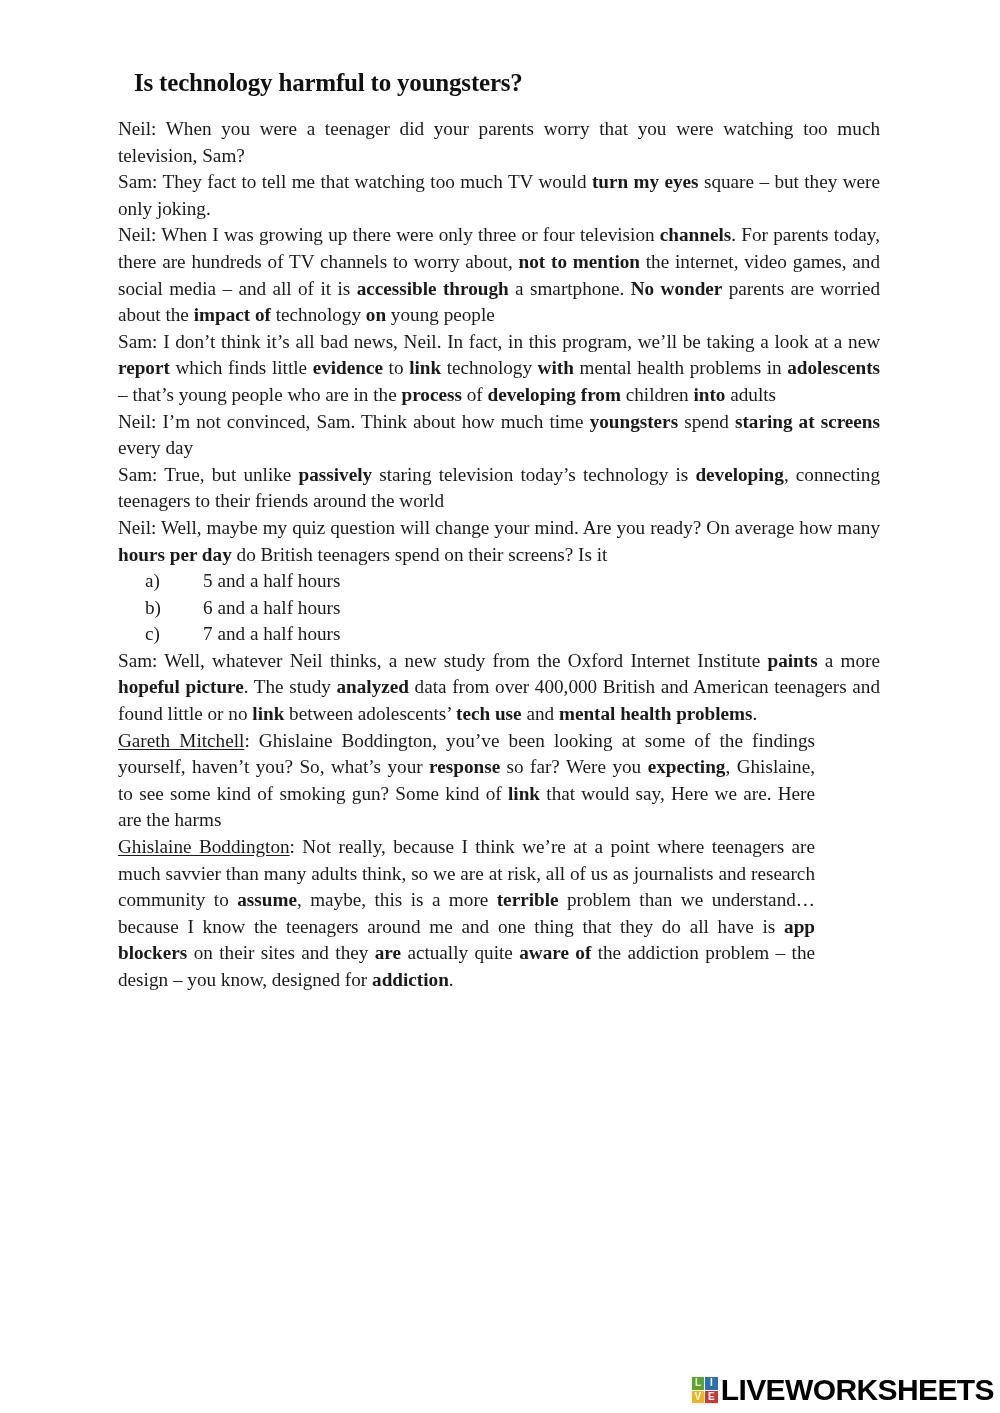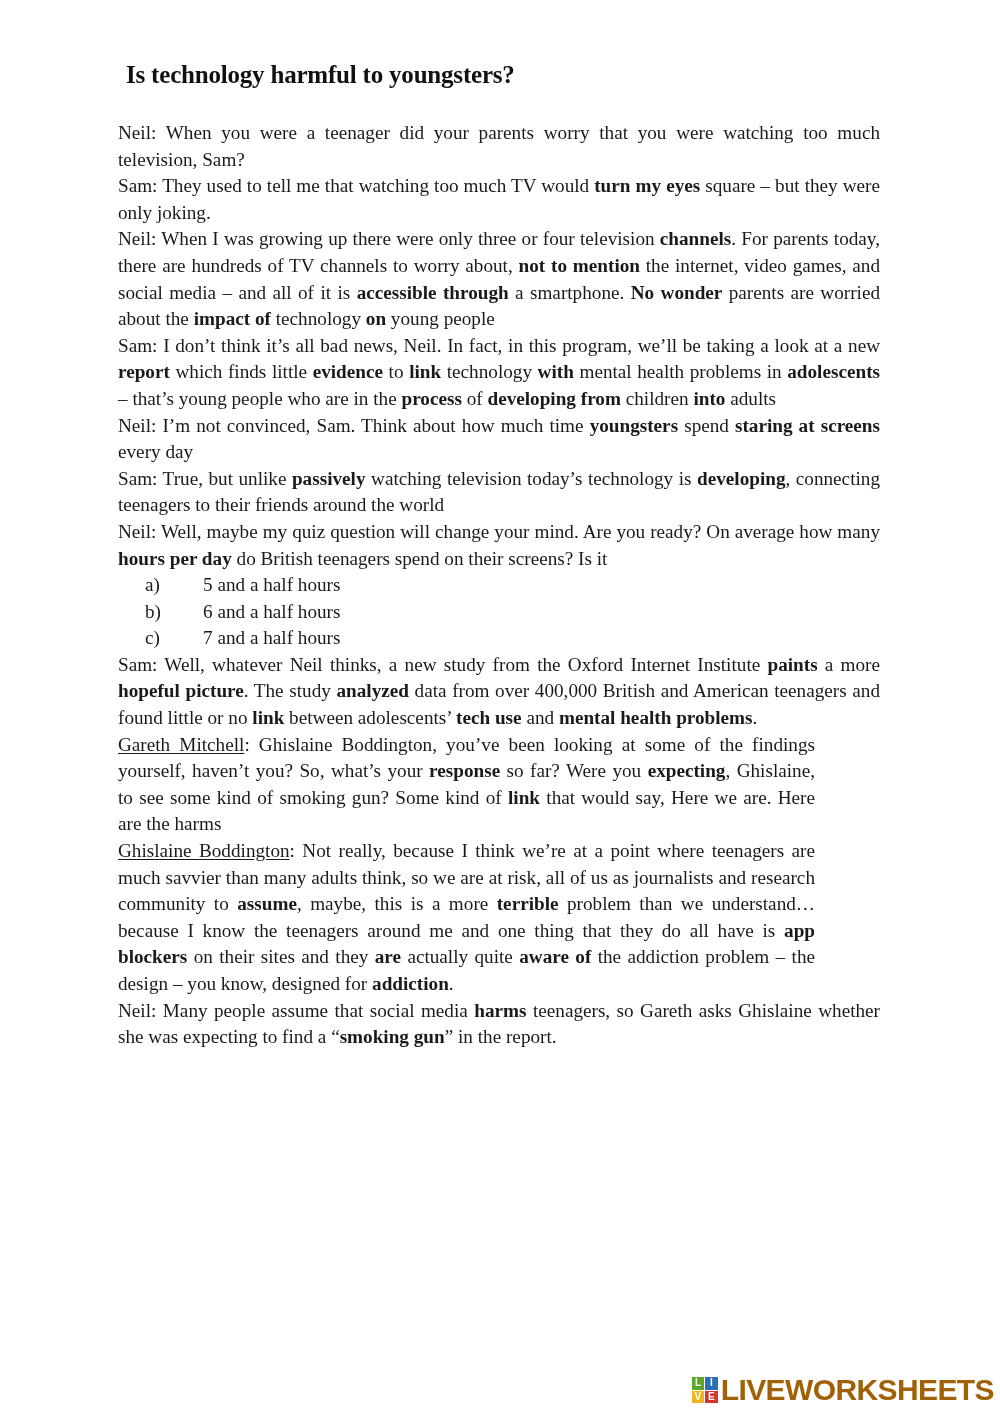--- a/index.html
+++ b/index.html
@@ -18,27 +18,27 @@
   .page {
     position: absolute;
     left: 118px;
     top: 0;
     width: 762px;
   }
   .doc-title {
     font-size: 25px;
     font-weight: bold;
     letter-spacing: -0.2px;
-    margin: 8px;
+    margin: 16px;
     padding-top: 52px;
     line-height: 1.2;
     color: #111111;
   }
   .body-block {
-    margin-top: 30px;
+    margin-top: 18px;
   }
   p.para {
     margin: 0;
     font-size: 19.2px;
     line-height: 26.6px;
     text-align: justify;
     text-justify: inter-word;
     hyphens: none;
   }
   .indented {
@@ -110,47 +110,44 @@
 </head>
 <body>
 
 <div class="page">
 
   <h1 class="doc-title">Is technology harmful to youngsters?</h1>
 
   <div class="body-block">
     <div id="paras-top">
         <p class="para"><span>Neil: When you were a teenager did your parents worry that you were watching too much television, Sam?</span></p>
-        <p class="para"><span>Sam: They used to tell me that watching too much TV would </span><b>turn my eyes</b><span> square – but they were only joking.</span></p>
+        <p class="para"><span>Sam: They fact to tell me that watching too much TV would </span><b>turn my eyes</b><span> square – but they were only joking.</span></p>
         <p class="para"><span>Neil: When I was growing up there were only three or four television </span><b>channels</b><span>. For parents today, there are hundreds of TV channels to worry about, </span><b>not to mention</b><span> the internet, video games, and social media – and all of it is </span><b>accessible through</b><span> a smartphone. </span><b>No wonder</b><span> parents are worried about the </span><b>impact of</b><span> technology </span><b>on</b><span> young people</span></p>
         <p class="para"><span>Sam: I don’t think it’s all bad news, Neil. In fact, in this program, we’ll be taking a look at a new </span><b>report</b><span> which finds little </span><b>evidence</b><span> to </span><b>link</b><span> technology </span><b>with</b><span> mental health problems in </span><b>adolescents</b><span> – that’s young people who are in the </span><b>process</b><span> of </span><b>developing from</b><span> children </span><b>into</b><span> adults</span></p>
         <p class="para"><span>Neil: I’m not convinced, Sam. Think about how much time </span><b>youngsters</b><span> spend </span><b>staring at screens</b><span> every day</span></p>
-        <p class="para"><span>Sam: True, but unlike </span><b>passively</b><span> watching television today’s technology is </span><b>developing</b><span>, connecting teenagers to their friends around the world</span></p>
+        <p class="para"><span>Sam: True, but unlike </span><b>passively</b><span> staring television today’s technology is </span><b>developing</b><span>, connecting teenagers to their friends around the world</span></p>
         <p class="para"><span>Neil: Well, maybe my quiz question will change your mind. Are you ready? On average how many </span><b>hours per day</b><span> do British teenagers spend on their screens? Is it</span></p>
       </div>
     <ol class="quiz-list" id="quiz-list">
         <li><span class="marker">a)</span><span class="opt-text">5 and a half hours</span></li>
         <li><span class="marker">b)</span><span class="opt-text">6 and a half hours</span></li>
         <li><span class="marker">c)</span><span class="opt-text">7 and a half hours</span></li>
       </ol>
     <div id="paras-mid">
         <p class="para"><span>Sam: Well, whatever Neil thinks, a new study from the Oxford Internet Institute </span><b>paints</b><span> a more </span><b>hopeful picture</b><span>. The study </span><b>analyzed</b><span> data from over 400,000 British and American teenagers and found little or no </span><b>link</b><span> between adolescents’ </span><b>tech use</b><span> and </span><b>mental health problems</b><span>.</span></p>
       </div>
     <div id="interview-block">
         <p class="para indented"><u class="speaker">Gareth Mitchell</u><span>: Ghislaine Boddington, you’ve been looking at some of the findings yourself, haven’t you? So, what’s your </span><b>response</b><span> so far? Were you </span><b>expecting</b><span>, Ghislaine, to see some kind of smoking gun? Some kind of </span><b>link</b><span> that would say, Here we are. Here are the harms</span></p>
         <p class="para indented"><u class="speaker">Ghislaine Boddington</u><span>: Not really, because I think we’re at a point where teenagers are much savvier than many adults think, so we are at risk, all of us as journalists and research community to </span><b>assume</b><span>, maybe, this is a more </span><b>terrible</b><span> problem than we understand… because I know the teenagers around me and one thing that they do all have is </span><b>app blockers</b><span> on their sites and they </span><b>are</b><span> actually quite </span><b>aware of</b><span> the addiction problem – the design – you know, designed for </span><b>addiction</b><span>.</span></p>
       </div>
-    <div id="paras-end">
-        <p class="para"><span>Neil: Many people assume that social media </span><b>harms</b><span> teenagers, so Gareth asks Ghislaine whether she was expecting to find a “</span><b>smoking gun</b><span>” in the report.</span></p>
-      </div>
   </div>
 
 </div>
 
 <div class="footer">
   <div class="lw-mark" id="lw-mark">
       <div class="lw-cell" style="background: rgb(91, 168, 41);">L</div>
       <div class="lw-cell" style="background: rgb(44, 111, 181);">I</div>
       <div class="lw-cell" style="background: rgb(240, 181, 26);">V</div>
       <div class="lw-cell" style="background: rgb(214, 52, 44);">E</div>
     </div>
-  <div class="lw-wordmark" style="color: #a16207;">LIVEWORKSHEETS</div>
+  <div class="lw-wordmark" style="color: #000000;">LIVEWORKSHEETS</div>
 </div>
 
 </body></html>

